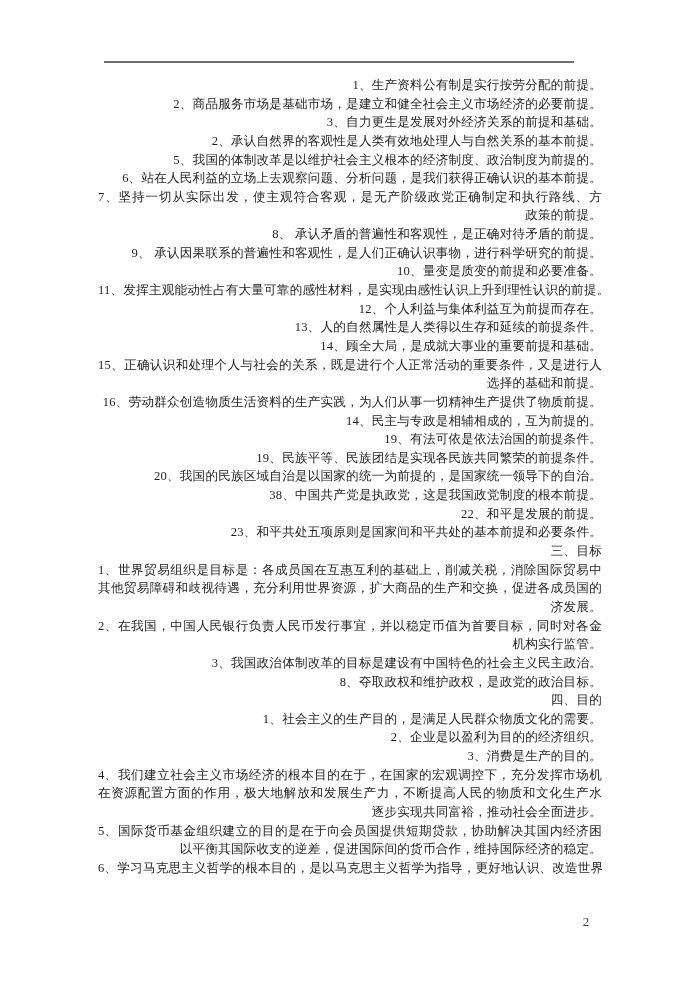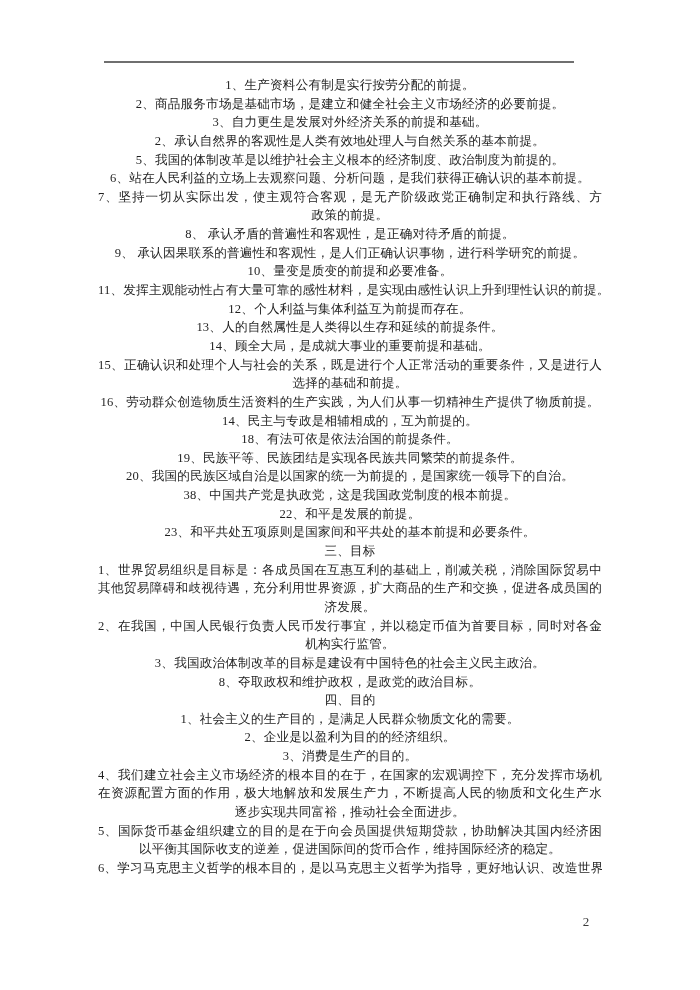--- a/index.html
+++ b/index.html
@@ -30,21 +30,21 @@
     width: 504px;
     color: #1f1f1f;
     font-size: 12.6px;
     line-height: 18.65px;
     letter-spacing: 0.2px;
   }
   .line {
     height: 18.65px;
     max-height: 18.65px;
     overflow: hidden;
-    text-align: center;
+    text-align: right;
     white-space: nowrap;
   }
   .line.stretch {
     white-space: normal;
     text-align: justify;
     text-align-last: justify;
   }
   .page-number {
     position: absolute;
     left: 576px;
@@ -74,21 +74,21 @@
       <div class="line">9、 承认因果联系的普遍性和客观性，是人们正确认识事物，进行科学研究的前提。</div>
       <div class="line">10、量变是质变的前提和必要准备。</div>
       <div class="line">11、发挥主观能动性占有大量可靠的感性材料，是实现由感性认识上升到理性认识的前提。</div>
       <div class="line">12、个人利益与集体利益互为前提而存在。</div>
       <div class="line">13、人的自然属性是人类得以生存和延续的前提条件。</div>
       <div class="line">14、顾全大局，是成就大事业的重要前提和基础。</div>
       <div class="line stretch">15、正确认识和处理个人与社会的关系，既是进行个人正常活动的重要条件，又是进行人生</div>
       <div class="line">选择的基础和前提。</div>
       <div class="line">16、劳动群众创造物质生活资料的生产实践，为人们从事一切精神生产提供了物质前提。</div>
       <div class="line">14、民主与专政是相辅相成的，互为前提的。</div>
-      <div class="line">18、有法可依是依法治国的前提条件。</div>
+      <div class="line">19、有法可依是依法治国的前提条件。</div>
       <div class="line">19、民族平等、民族团结是实现各民族共同繁荣的前提条件。</div>
       <div class="line">20、我国的民族区域自治是以国家的统一为前提的，是国家统一领导下的自治。</div>
       <div class="line">38、中国共产党是执政党，这是我国政党制度的根本前提。</div>
       <div class="line">22、和平是发展的前提。</div>
       <div class="line">23、和平共处五项原则是国家间和平共处的基本前提和必要条件。</div>
       <div class="line">三、目标</div>
       <div class="line stretch">1、世界贸易组织是目标是：各成员国在互惠互利的基础上，削减关税，消除国际贸易中的</div>
       <div class="line stretch">其他贸易障碍和歧视待遇，充分利用世界资源，扩大商品的生产和交换，促进各成员国的经</div>
       <div class="line">济发展。</div>
       <div class="line stretch">2、在我国，中国人民银行负责人民币发行事宜，并以稳定币值为首要目标，同时对各金融</div>

